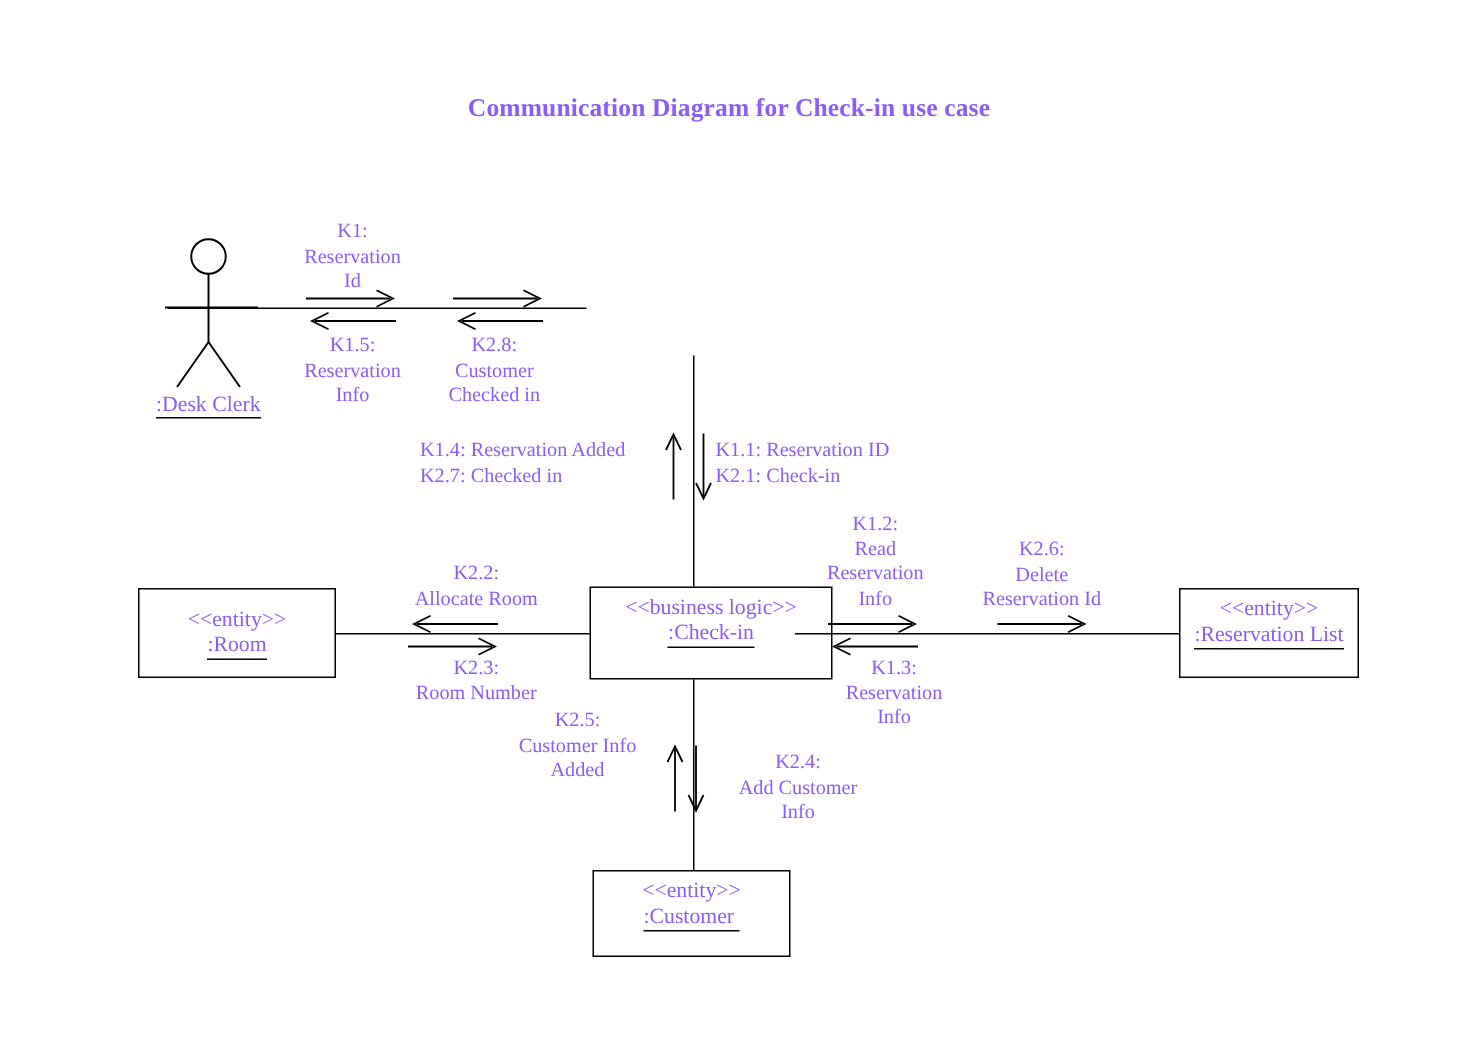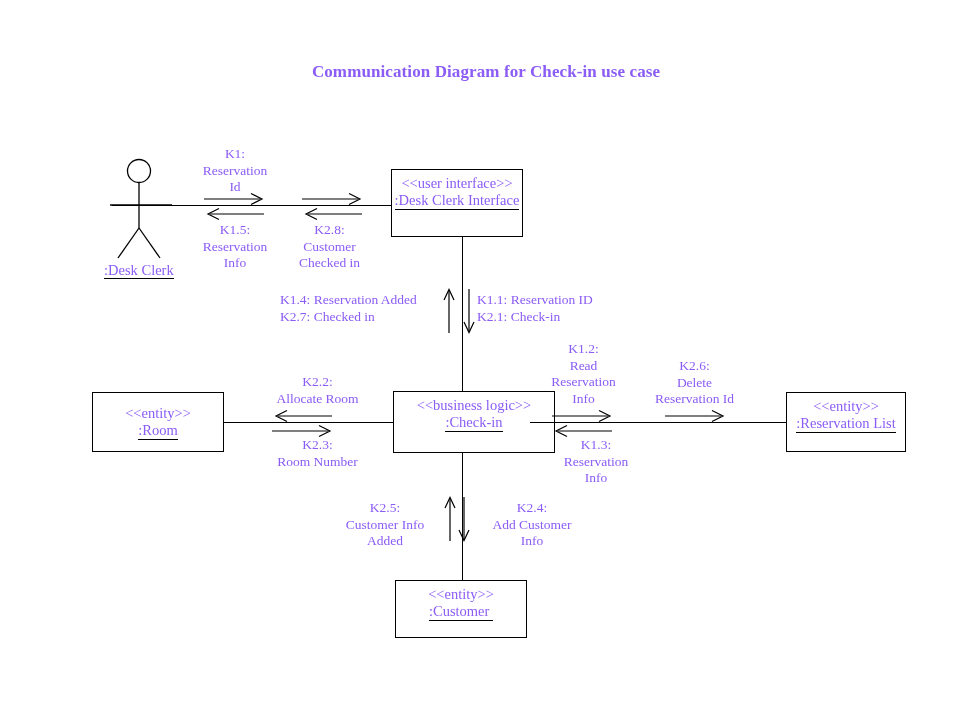--- a/index.html
+++ b/index.html
@@ -101,24 +101,20 @@
       <line x1="29" y1="24.5" x2="29" y2="70" stroke="#000" stroke-width="1.3"></line>
       <line x1="0" y1="47" x2="62" y2="47" stroke="#000" stroke-width="1.3"></line>
       <line x1="29" y1="70" x2="8" y2="100" stroke="#000" stroke-width="1.3"></line>
       <line x1="29" y1="70" x2="50" y2="100" stroke="#000" stroke-width="1.3"></line>
     </svg>
   </div>
   <div class="actor-label" style="left:104px; top:262px;">
     <span>:Desk Clerk</span>
   </div>
 
-  <div class="uml-box" style="left:391px; top:169px; width:132px; height:68px;">
-    <span class="stereotype">&lt;&lt;user interface&gt;&gt;</span>
-    <span class="objname">:Desk Clerk Interface</span>
-  </div>
 
   <div class="uml-box" style="left:393px; top:391px; width:162px; height:62px;">
     <span class="stereotype">&lt;&lt;business logic&gt;&gt;</span>
     <span class="objname">:Check-in</span>
   </div>
 
   <div class="uml-box vcenter" style="left:92px; top:392px; width:132px; height:60px;">
     <span class="stereotype">&lt;&lt;entity&gt;&gt;</span>
     <span style="display:block;"><span class="objname">:Room</span></span>
   </div>
@@ -246,20 +242,20 @@
 Read
 Reservation
 Info</div>
   <div class="msg c" style="left:537px; top:437px; width:118px;">K1.3:
 Reservation
 Info</div>
   <div class="msg c" style="left:629px; top:358px; width:131px;">K2.6:
 Delete
 Reservation Id</div>
 
-  <div class="msg c" style="left:330px; top:500px; width:110px;">K2.5:
+  <div class="msg c" style="left:330px; top:472px; width:110px;">K2.5:
 Customer Info
 Added</div>
   <div class="msg c" style="left:472px; top:500px; width:120px;">K2.4:
 Add Customer
 Info</div>
 
 </div>
 
 </body></html>

